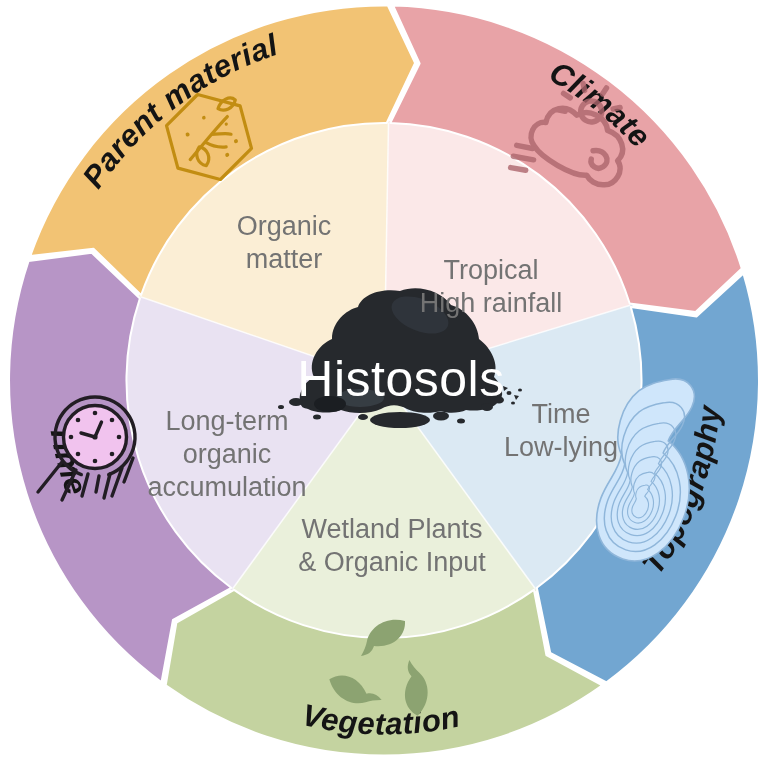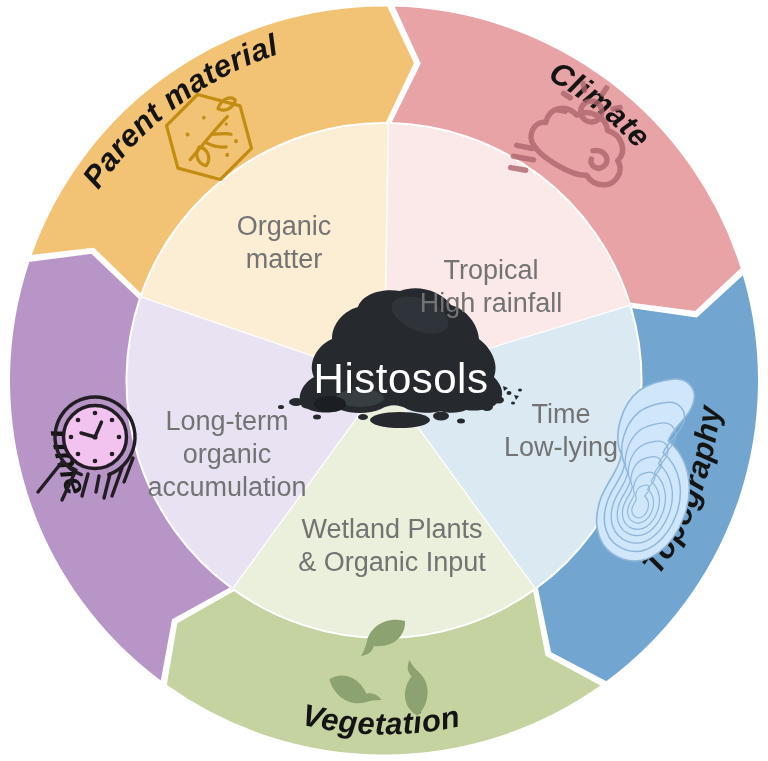--- a/index.html
+++ b/index.html
@@ -9,21 +9,21 @@
   .ring-label{font-family:"Liberation Sans",sans-serif;font-style:italic;font-weight:700;
               font-size:31px;letter-spacing:.5px;}
   .inner-label{position:absolute;transform:translate(-50%,-50%);white-space:pre-line;
                text-align:center;font-size:27px;line-height:1.22;color:#737373;}
   #il-0{left:491px;top:250px;margin-top:37px;}
   #il-1{left:561px;top:431px;}
   #il-2{left:392px;top:546px;}
   #il-3{left:227px;top:430px;margin-top:24px;}
   #il-4{left:284px;top:243px;}
   #center-title{position:absolute;left:401px;top:379px;transform:translate(-50%,-50%);
-                font-size:42px;letter-spacing:.5px;color:#ffffff;text-align:center;}
+                font-size:50px;letter-spacing:.5px;color:#ffffff;text-align:center;}
 </style>
 </head>
 <body>
 
 <div class="stage">
 
   <svg width="768" height="761" viewBox="0 0 768 761">
     <defs id="gen-defs">
       <path id="topo-blob" d="M -2 -96 C 16 -104 30 -92 26 -74 C 23 -60 12 -50 10 -36 C 34 -24 46 6 41 36 C 36 68 16 92 -10 89 C -36 86 -48 62 -44 34 C -41 15 -32 3 -33 -13 C -46 -30 -43 -62 -29 -79 C -21 -88 -12 -92 -2 -96 Z"></path>
       <path id="leaf-shape" d="M-6,15 C-3,10 -1,5 0,0 C3,-14 19,-25 38,-20 C39,-5 26,7 7,5 C5,11 1,14 -6,15 Z"></path>

